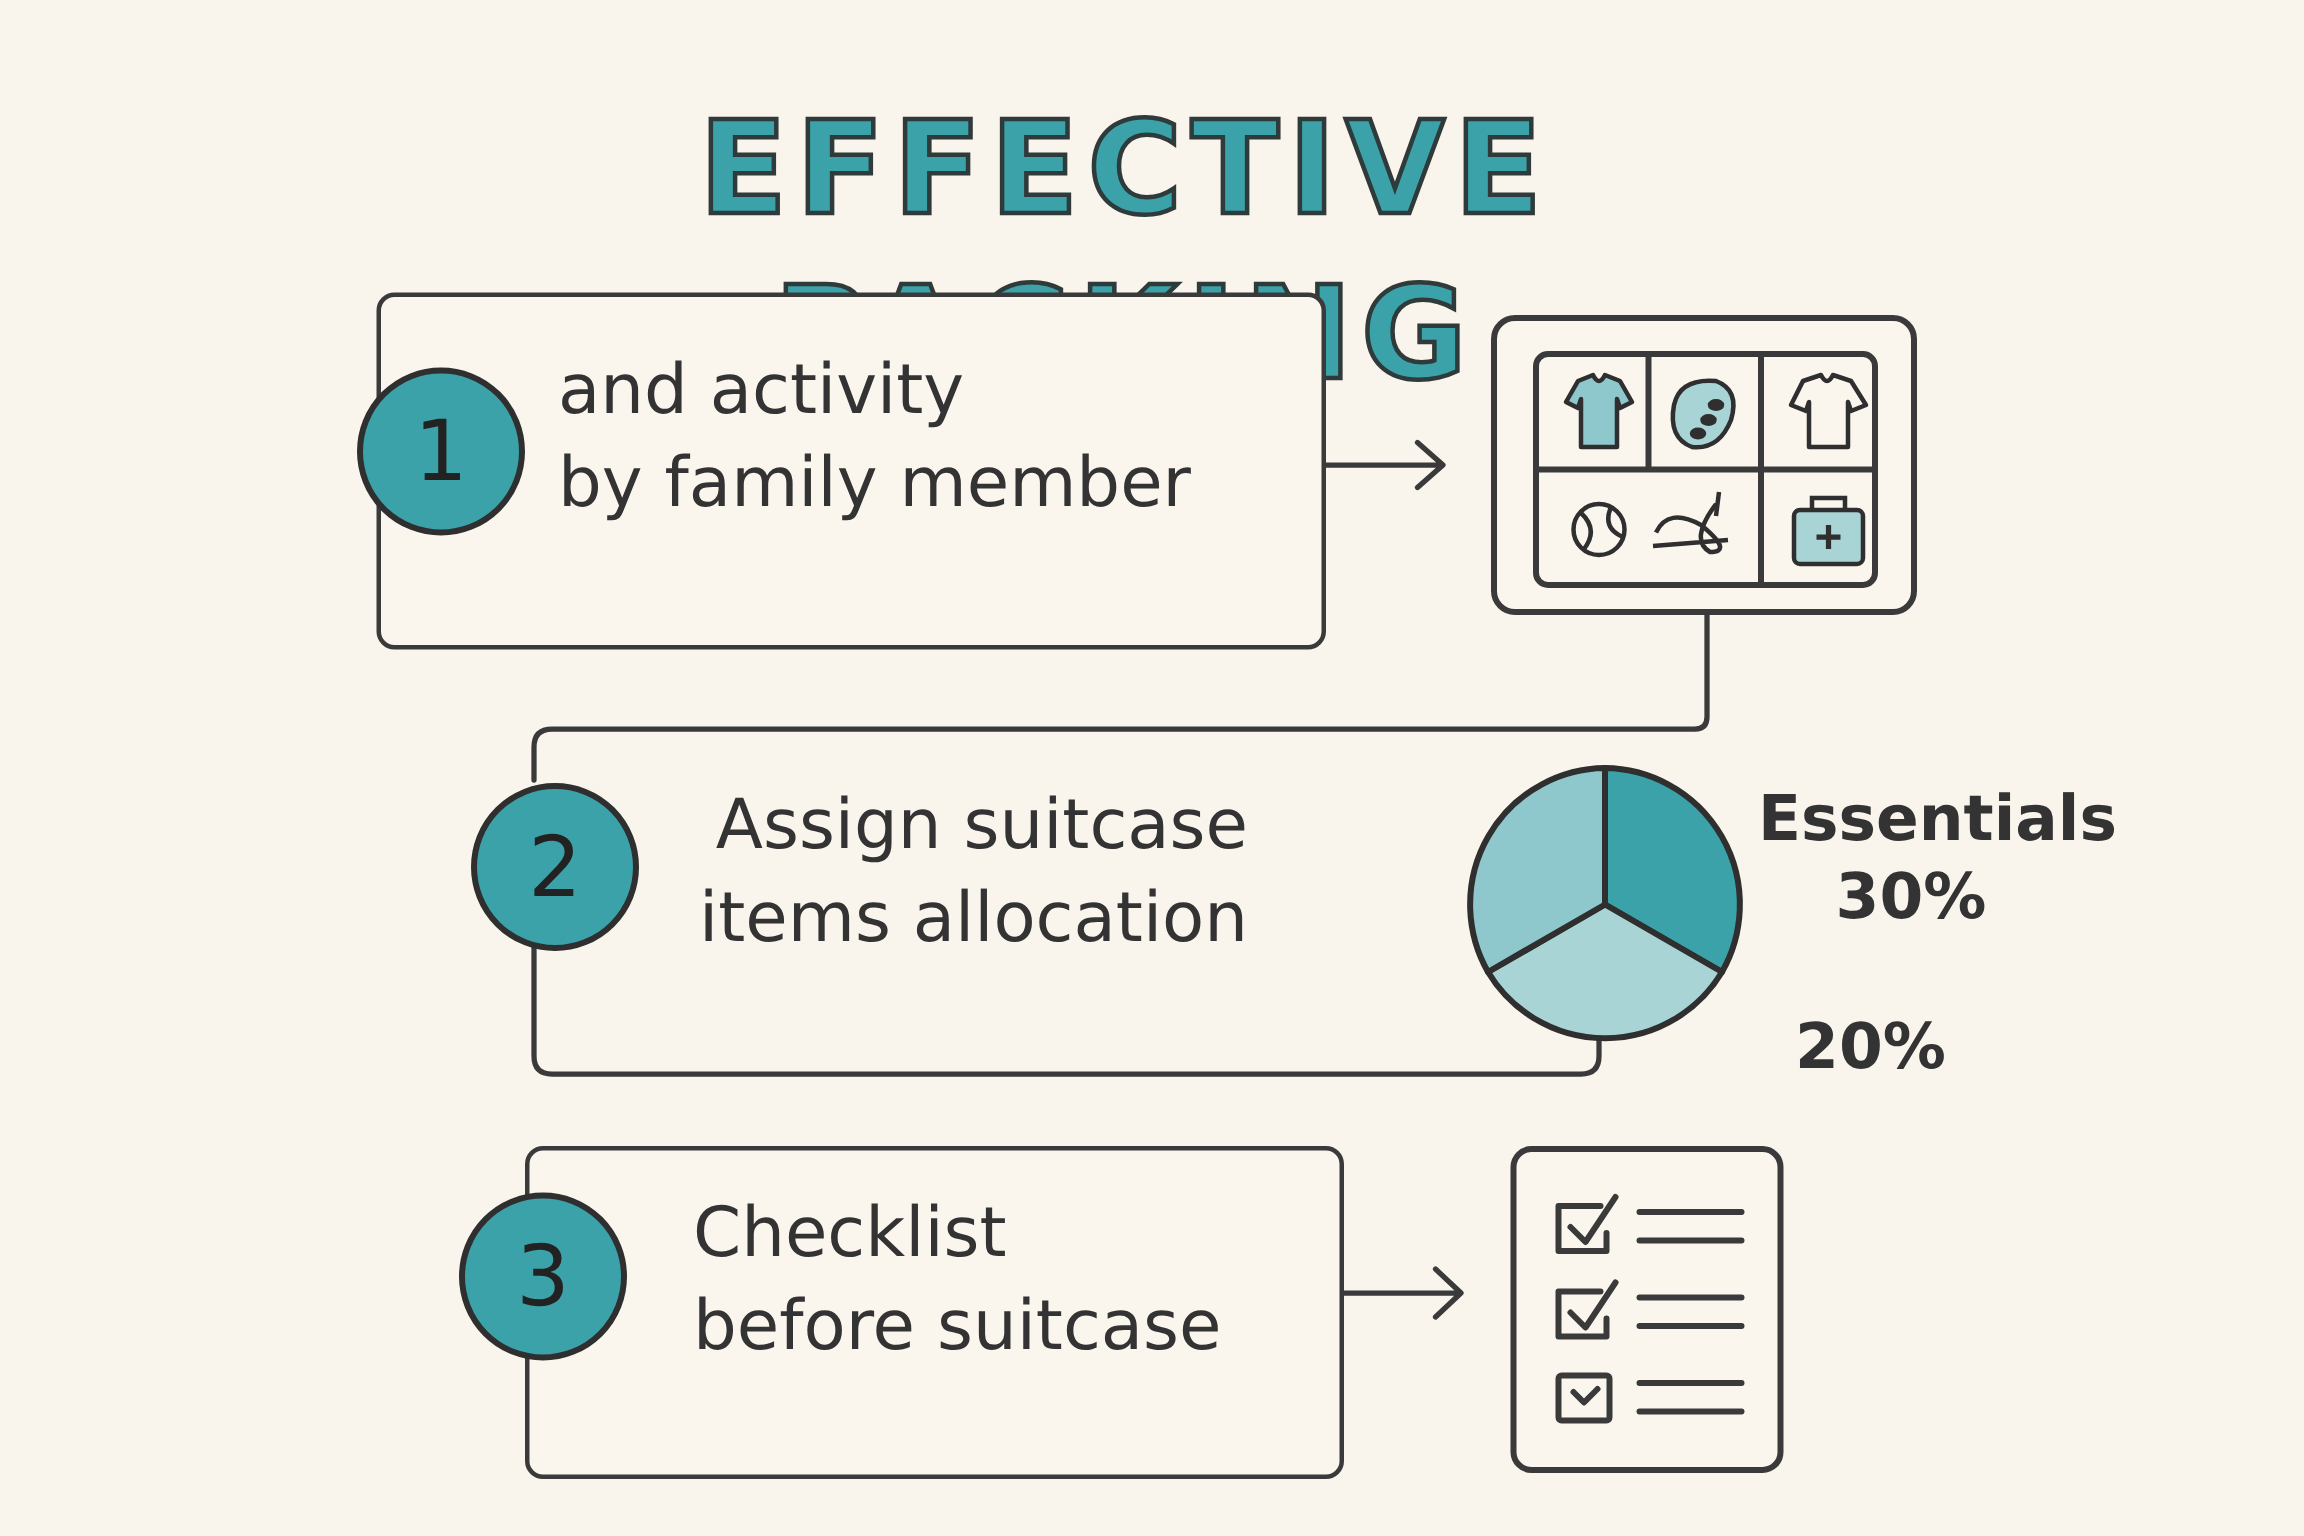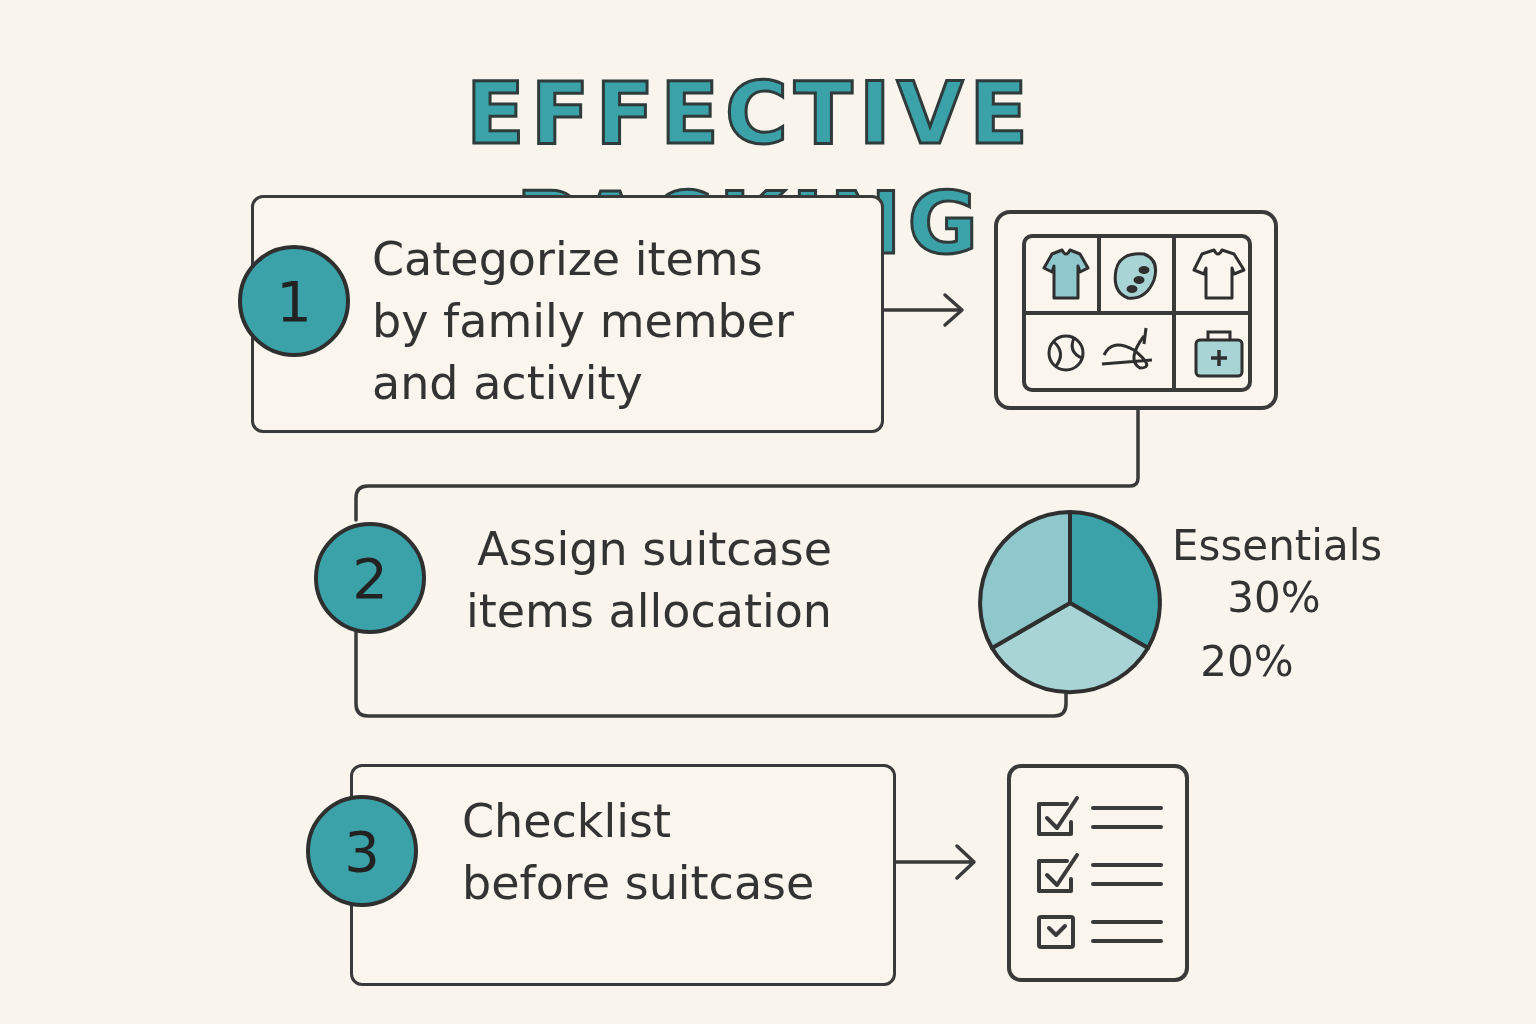--- a/index.html
+++ b/index.html
@@ -1,43 +1,42 @@
 <!DOCTYPE html>
 <html><head>
 <meta charset="utf-8">
 <style>
   html,body{margin:0;padding:0;}
   body{width:1536px;height:1024px;background:#f9f4ec;position:relative;overflow:hidden;font-family:"DejaVu Sans","Liberation Sans",sans-serif;color:#333;}
   .title{position:absolute;left:310px;top:58px;width:880px;text-align:center;font-size:86px;font-weight:bold;letter-spacing:6px;color:#3aa2a8;-webkit-text-stroke:3px #2f3a3a;line-height:110px;}
   .box{position:absolute;border:3.5px solid #3a3a3a;border-radius:12px;background:#faf6ee;}
   .num{position:absolute;width:104px;height:104px;border-radius:50%;background:#3aa2a8;border:4px solid #2f2f2f;display:flex;align-items:center;justify-content:center;font-size:56px;color:#222;font-weight:500;}
   .step-text{position:absolute;font-size:46px;line-height:62px;color:#333;}
-  .legend{position:absolute;font-size:42px;line-height:52px;color:#333;text-align:center;}
+  .legend{position:absolute;font-size:42px;line-height:52px;color:#333;text-align:center;font-weight:bold;}
   svg{position:absolute;overflow:visible;}
 </style>
 </head>
 <body>
 
 <div class="title">EFFECTIVE PACKING</div>
 
 <svg width="1536" height="1024" style="left:0;top:0;">
   <g fill="none" stroke="#3a3a3a" stroke-width="3.5" stroke-linecap="round" stroke-linejoin="round">
     <path d="M884 310 L960 310 M945 295 L962 310 L945 325"></path>
     <path d="M1138 410 L1138 478 Q1138 486 1130 486 L368 486 Q356 486 356 498 L356 520"></path>
     <path d="M356 630 L356 704 Q356 716 368 716 L1054 716 Q1066 716 1066 704 L1066 692"></path>
     <path d="M893 862 L972 862 M957 846 L974 862 L957 878"></path>
   </g>
 </svg>
 
 <div class="box" style="left:251px;top:195px;width:627px;height:232px;"></div>
 <div class="num" style="left:238px;top:245px;">1</div>
 <div class="step-text" style="left:372px;top:228px;">
-  <div>Categorize items</div>
+  <div>and activity</div>
   <div>by family member</div>
-  <div>and activity</div>
 </div>
 
 <svg style="left:994px;top:210px;" width="285" height="200">
   <rect x="2" y="2" width="280" height="196" rx="14" fill="#faf6ee" stroke="#3a3a3a" stroke-width="4"></rect>
   <rect x="30" y="26" width="226" height="154" rx="8" fill="none" stroke="#3a3a3a" stroke-width="4"></rect>
   <line x1="105" y1="26" x2="105" y2="103" stroke="#3a3a3a" stroke-width="4"></line>
   <line x1="180" y1="26" x2="180" y2="180" stroke="#3a3a3a" stroke-width="4"></line>
   <line x1="30" y1="103" x2="256" y2="103" stroke="#3a3a3a" stroke-width="4"></line>
   <g stroke="#2f2f2f" stroke-width="3" fill="#8fc8cc" stroke-linejoin="round">
     <path d="M58 44 L68 40 Q72 48 76 40 L86 44 L94 58 L86 62 L84 56 L84 88 L60 88 L60 56 L58 62 L50 58 Z"></path>
@@ -75,21 +74,21 @@
     <path d="M95 95 L95 4 A91 91 0 0 1 173 140 Z" fill="#3aa2a8"></path>
     <path d="M95 95 L173 140 A91 91 0 0 1 17 140 Z" fill="#a9d4d6"></path>
     <path d="M95 95 L17 140 A91 91 0 0 1 95 4 Z" fill="#8fc8cc"></path>
   </g>
 </svg>
 <div class="legend" style="left:1172px;top:520px;width:204px;">
   <div>Essentials</div>
   <div>30%</div>
 </div>
 <div class="legend" style="left:1170px;top:636px;width:142px;">
-  <div style="padding-left:12px;">20%</div>
+  <div style="padding-left:12px;margin-top:36px;">20%</div>
 </div>
 
 <div class="box" style="left:350px;top:764px;width:540px;height:216px;"></div>
 <div class="num" style="left:306px;top:795px;">3</div>
 <div class="step-text" style="left:462px;top:790px;">
   <div>Checklist</div>
   <div>before suitcase</div>
 </div>
 
 <svg style="left:1007px;top:764px;" width="184" height="218">

